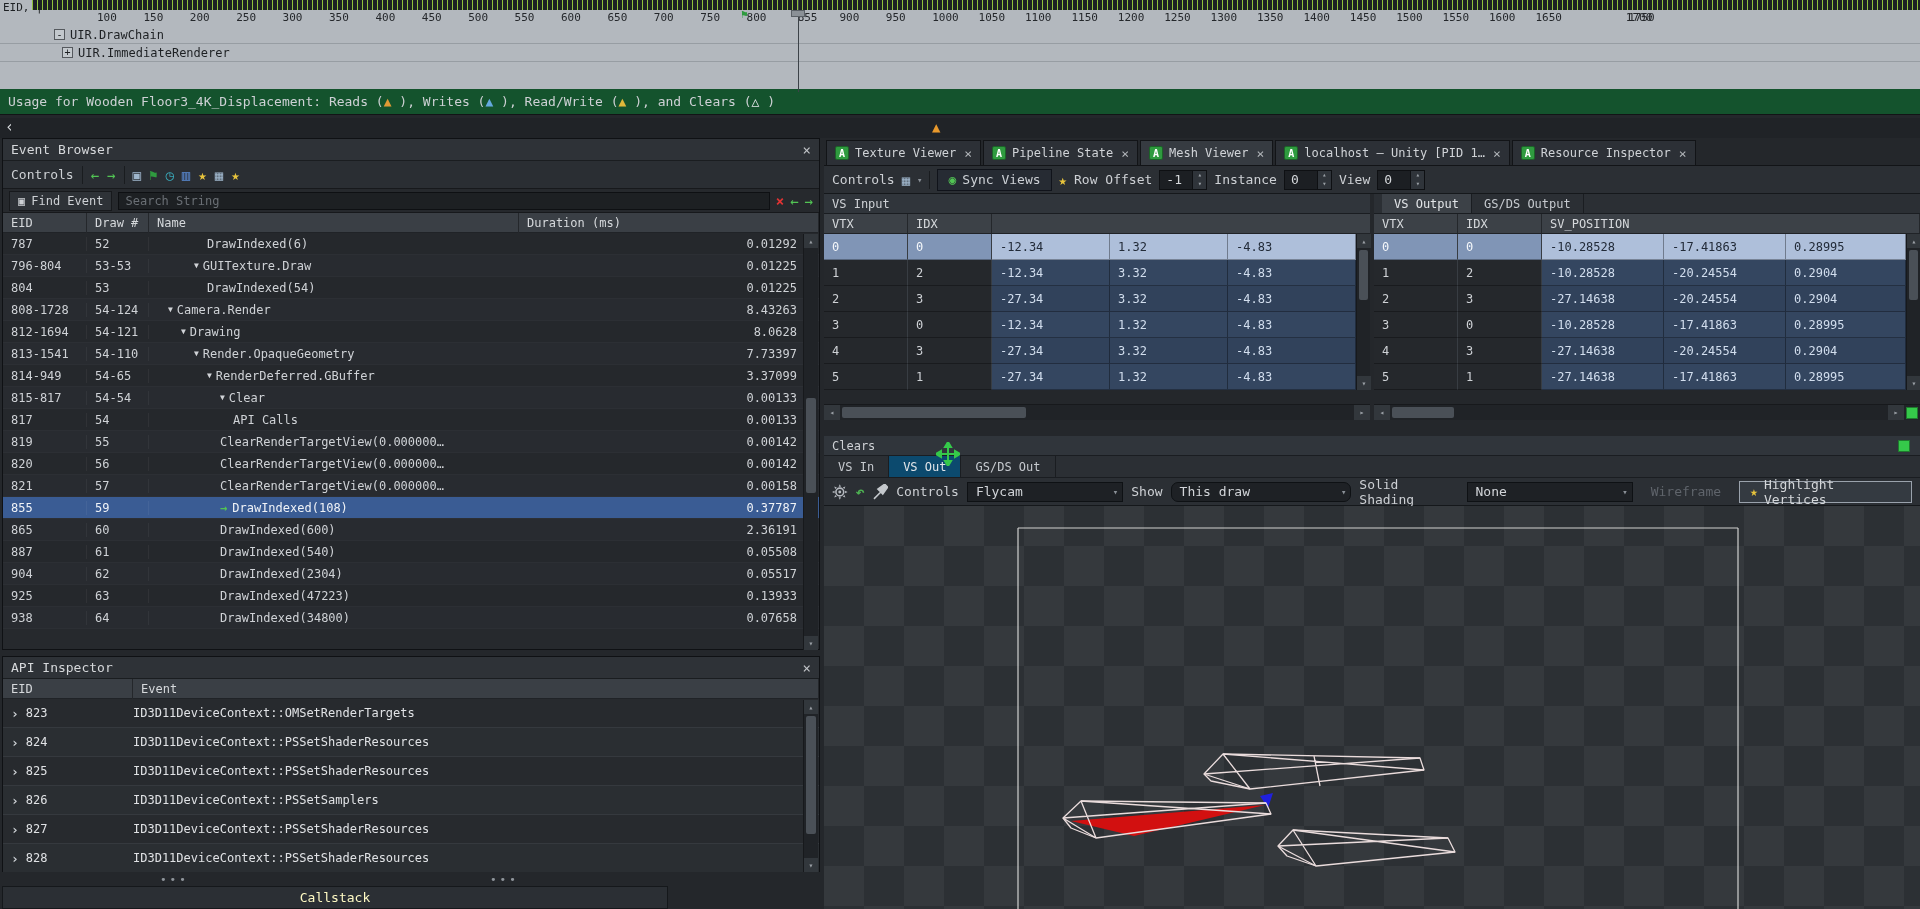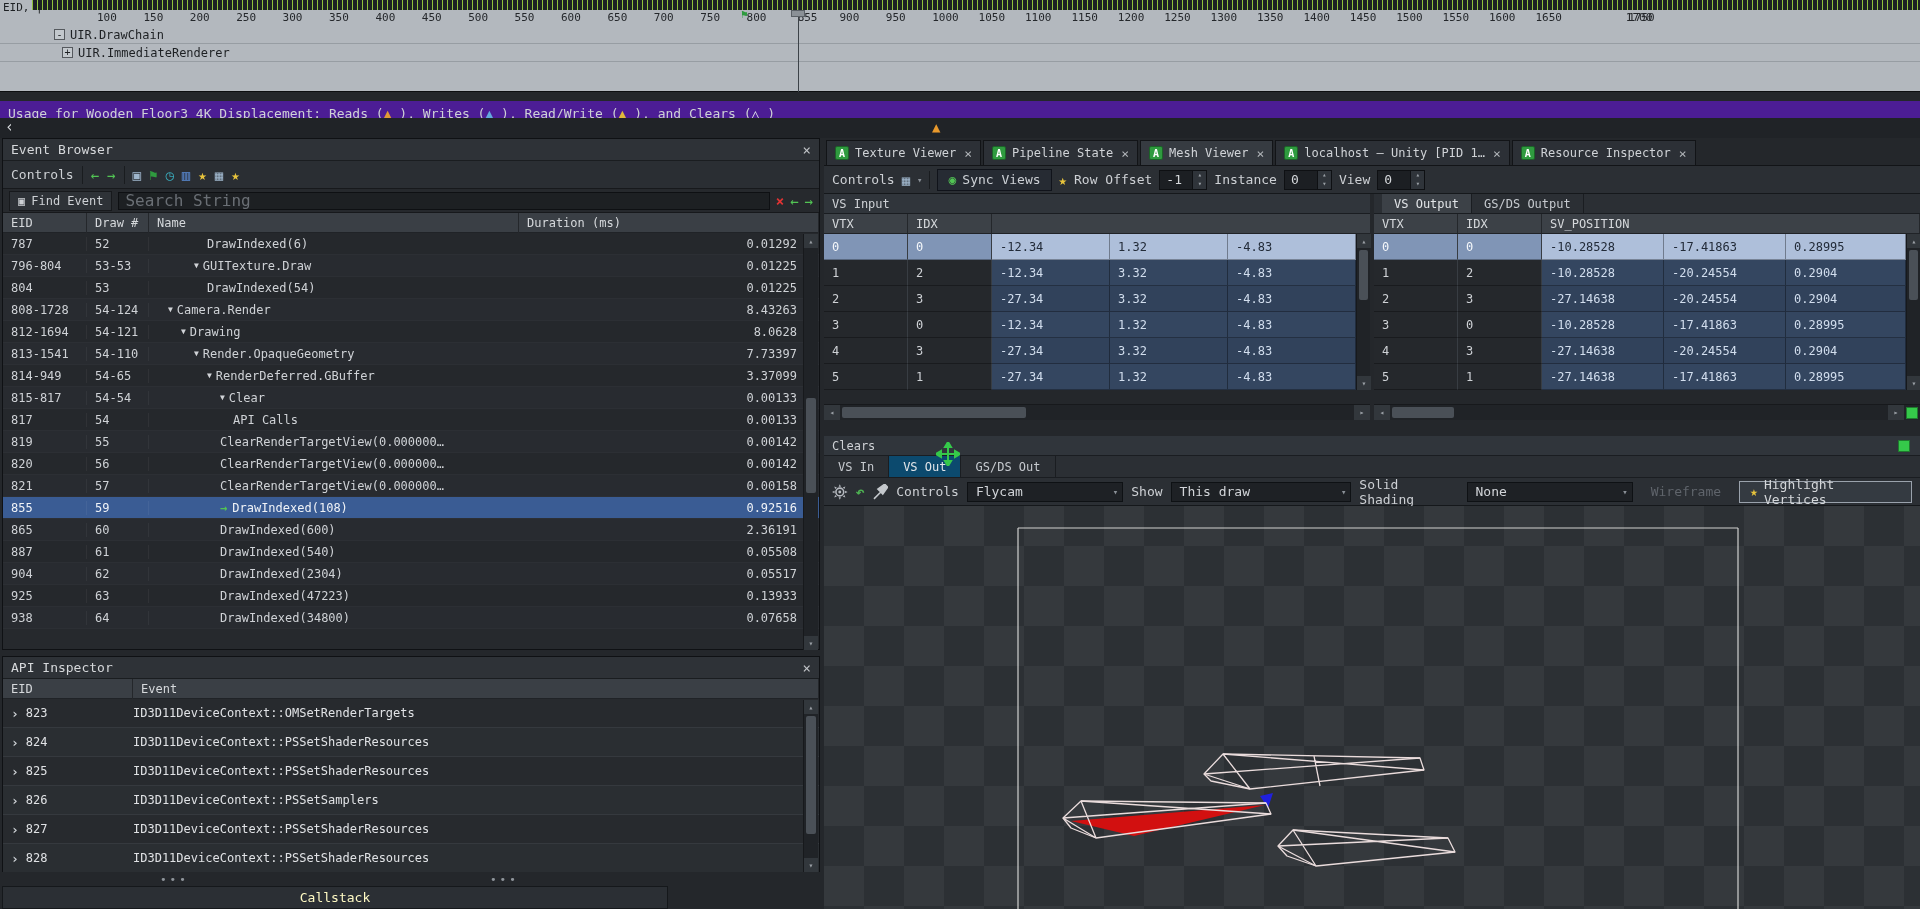--- a/index.html
+++ b/index.html
@@ -13,39 +13,39 @@
   .tl-ruler{position:absolute;left:0;top:10px;right:0;height:15px;}
   .tl-tick{position:absolute;top:1px;font-size:11px;color:#24272b;}
   .tl-flag{position:absolute;left:741px;top:-2px;font-size:11px;color:#2f9b3f;z-index:3;}
   .tl-rows{position:absolute;left:0;top:26px;right:0;}
   .tl-row{height:18px;border-bottom:1px solid #979da3;display:flex;align-items:center;font-size:12px;color:#1d2023;background:#b3b8be;}
   .tl-exp{display:inline-flex;align-items:center;justify-content:center;width:11px;height:11px;border:1px solid #55595e;font-size:10px;line-height:9px;margin-right:5px;background:#c3c8cd;color:#1d2023;}
   .tl-marker{position:absolute;left:798px;top:0;width:1px;height:92px;background:#3c4248;z-index:2;}
   .tl-marker-handle{position:absolute;left:791px;top:10px;width:14px;height:7px;background:#8b9197;border:1px solid #5a6066;z-index:2;}
 
   
-  .usagebar{position:absolute;left:0;top:101px;width:1920px;height:26px;background:#4c1d95;border-bottom:1px solid #121416;display:flex;align-items:center;padding-left:8px;font-size:13px;color:#ced1d5;white-space:pre;}
+  .usagebar{position:absolute;left:0;top:89px;width:1920px;height:26px;background:#14532d;border-bottom:1px solid #121416;display:flex;align-items:center;padding-left:8px;font-size:13px;color:#ced1d5;white-space:pre;}
   .substrip{position:absolute;left:0;top:118px;width:1920px;height:20px;background:#202327;}
   .collapse-chev{position:absolute;left:5px;top:0px;font-size:15px;color:#d8dbde;cursor:pointer;}
   .usage-marker{position:absolute;left:932px;top:1px;font-size:14px;color:#e8992c;}
 
   
   .panel{position:absolute;background:#26292d;border:1px solid #0f1114;}
   .panel-title{height:22px;background:#2e3237;border-bottom:1px solid #1a1d20;display:flex;align-items:center;padding:0 8px;font-size:13px;color:#d6d8db;}
   .panel-title .close{margin-left:auto;color:#c2c5c9;font-size:14px;cursor:pointer;}
 
   
   .event-browser{left:2px;top:138px;width:818px;height:512px;}
   .eb-toolbar{height:28px;background:#2a2e33;border-bottom:1px solid #17191c;display:flex;align-items:center;gap:8px;padding:0 8px;font-size:13px;color:#cdd0d4;}
   .tb-sep{width:1px;height:18px;background:#191c1f;}
   .tb-ic{font-size:14px;cursor:pointer;}
   .green{color:#52c454;} .yellow{color:#e8c43c;} .blue{color:#5b8dd9;} .teal{color:#3aa8b8;} .steel{color:#9fb6cc;} .gflag{color:#2f9b3f;}
   .eb-find{height:24px;background:#26292d;border-bottom:1px solid #17191c;display:flex;align-items:center;gap:6px;padding:0 6px;}
   .find-label{display:flex;align-items:center;gap:6px;background:#2e3237;border:1px solid #17191c;height:20px;padding:0 8px;color:#cdd0d4;}
-  .find-input{flex:1;height:18px;background:#1d2023;border:1px solid #0e1013;color:#d5d8db;font-size:16px;padding:0 6px;outline:none;font-family:inherit;}
+  .find-input{flex:1;height:18px;background:#1d2023;border:1px solid #0e1013;color:#d5d8db;font-size:12px;padding:0 6px;outline:none;font-family:inherit;}
   .find-input::placeholder{color:#6a6f75;}
   .find-x{color:#e03434;font-weight:bold;font-size:14px;cursor:pointer;}
   .eb-header{height:20px;background:#3a3f45;border-bottom:1px solid #202327;display:grid;grid-template-columns:84px 62px 370px 1fr;align-items:center;font-size:12px;color:#d6d9dc;}
   .eb-header span{padding:0 8px;border-right:1px solid #24272b;height:20px;display:flex;align-items:center;}
   .eb-rows{position:relative;}
   .eb-row{display:grid;grid-template-columns:84px 62px 370px 1fr;height:22px;align-items:center;background:#25282c;border-bottom:1px solid #2c2f34;color:#cfd2d6;cursor:default;}
   .eb-row:nth-child(even){background:#282b30;}
   .eb-row.sel{background:#3a5c94;color:#f0f3f7;}
   .eb-c-eid,.eb-c-draw{padding:0 8px;border-right:1px solid rgba(255,255,255,0.05);overflow:hidden;white-space:nowrap;}
   .eb-c-name{display:flex;align-items:center;overflow:hidden;white-space:nowrap;}
@@ -338,21 +338,21 @@
         </span>
         <span class="eb-c-dur">0.00158</span>
       </div>
       <div class="eb-row sel">
         <span class="eb-c-eid">855</span>
         <span class="eb-c-draw">59</span>
         <span class="eb-c-name" style="padding-left: 71px;">
           <span class="eb-flag">→</span>
           <span>DrawIndexed(108)</span>
         </span>
-        <span class="eb-c-dur">0.92516</span>
+        <span class="eb-c-dur">0.37787</span>
       </div>
       <div class="eb-row">
         <span class="eb-c-eid">865</span>
         <span class="eb-c-draw">60</span>
         <span class="eb-c-name" style="padding-left: 71px;">
           <span>DrawIndexed(600)</span>
         </span>
         <span class="eb-c-dur">2.36191</span>
       </div>
       <div class="eb-row">
@@ -696,21 +696,21 @@
     <span class="undo-ic">↶</span>
     <svg width="16" height="16" viewBox="0 0 16 16">
       <path d="M1 15 L8 8 M8 8 l2 2 5-7 -3 -3 -7 5z" stroke="#c4c8cc" stroke-width="1.6" fill="#c4c8cc"></path>
     </svg>
     <span>Controls</span>
     <div class="dd" style="width:160px;">
       <span>Flycam</span>
       <span class="chev">▾</span>
     </div>
     <span>Show</span>
-    <div class="dd" style="width:185px;">
+    <div class="dd" style="width:185px;border-radius:7px;">
       <span>This draw</span>
       <span class="chev">▾</span>
     </div>
     <span>Solid Shading</span>
     <div class="dd" style="width:170px;">
       <span>None</span>
       <span class="chev">▾</span>
     </div>
     <span class="btn-disabled">Wireframe</span>
     <div class="btn-active">

